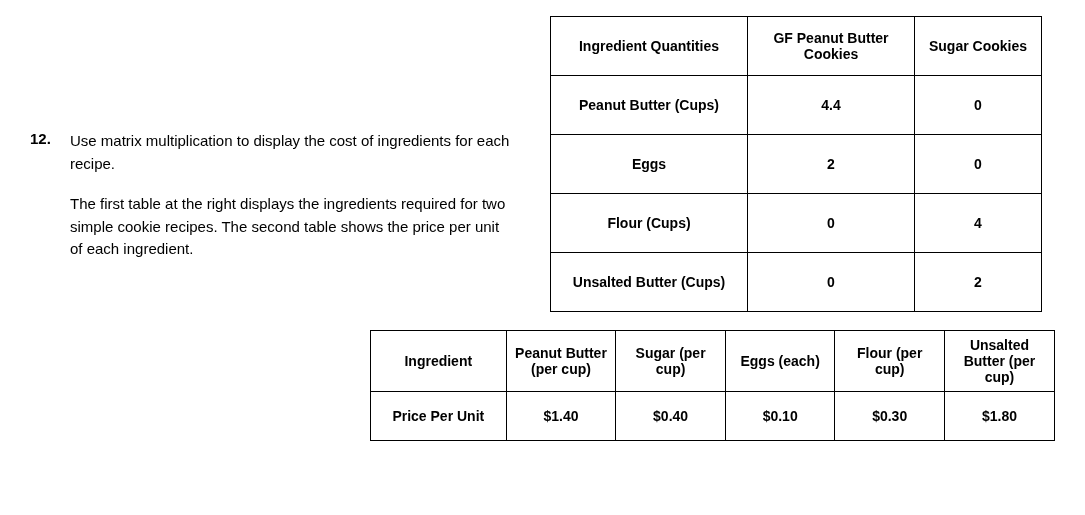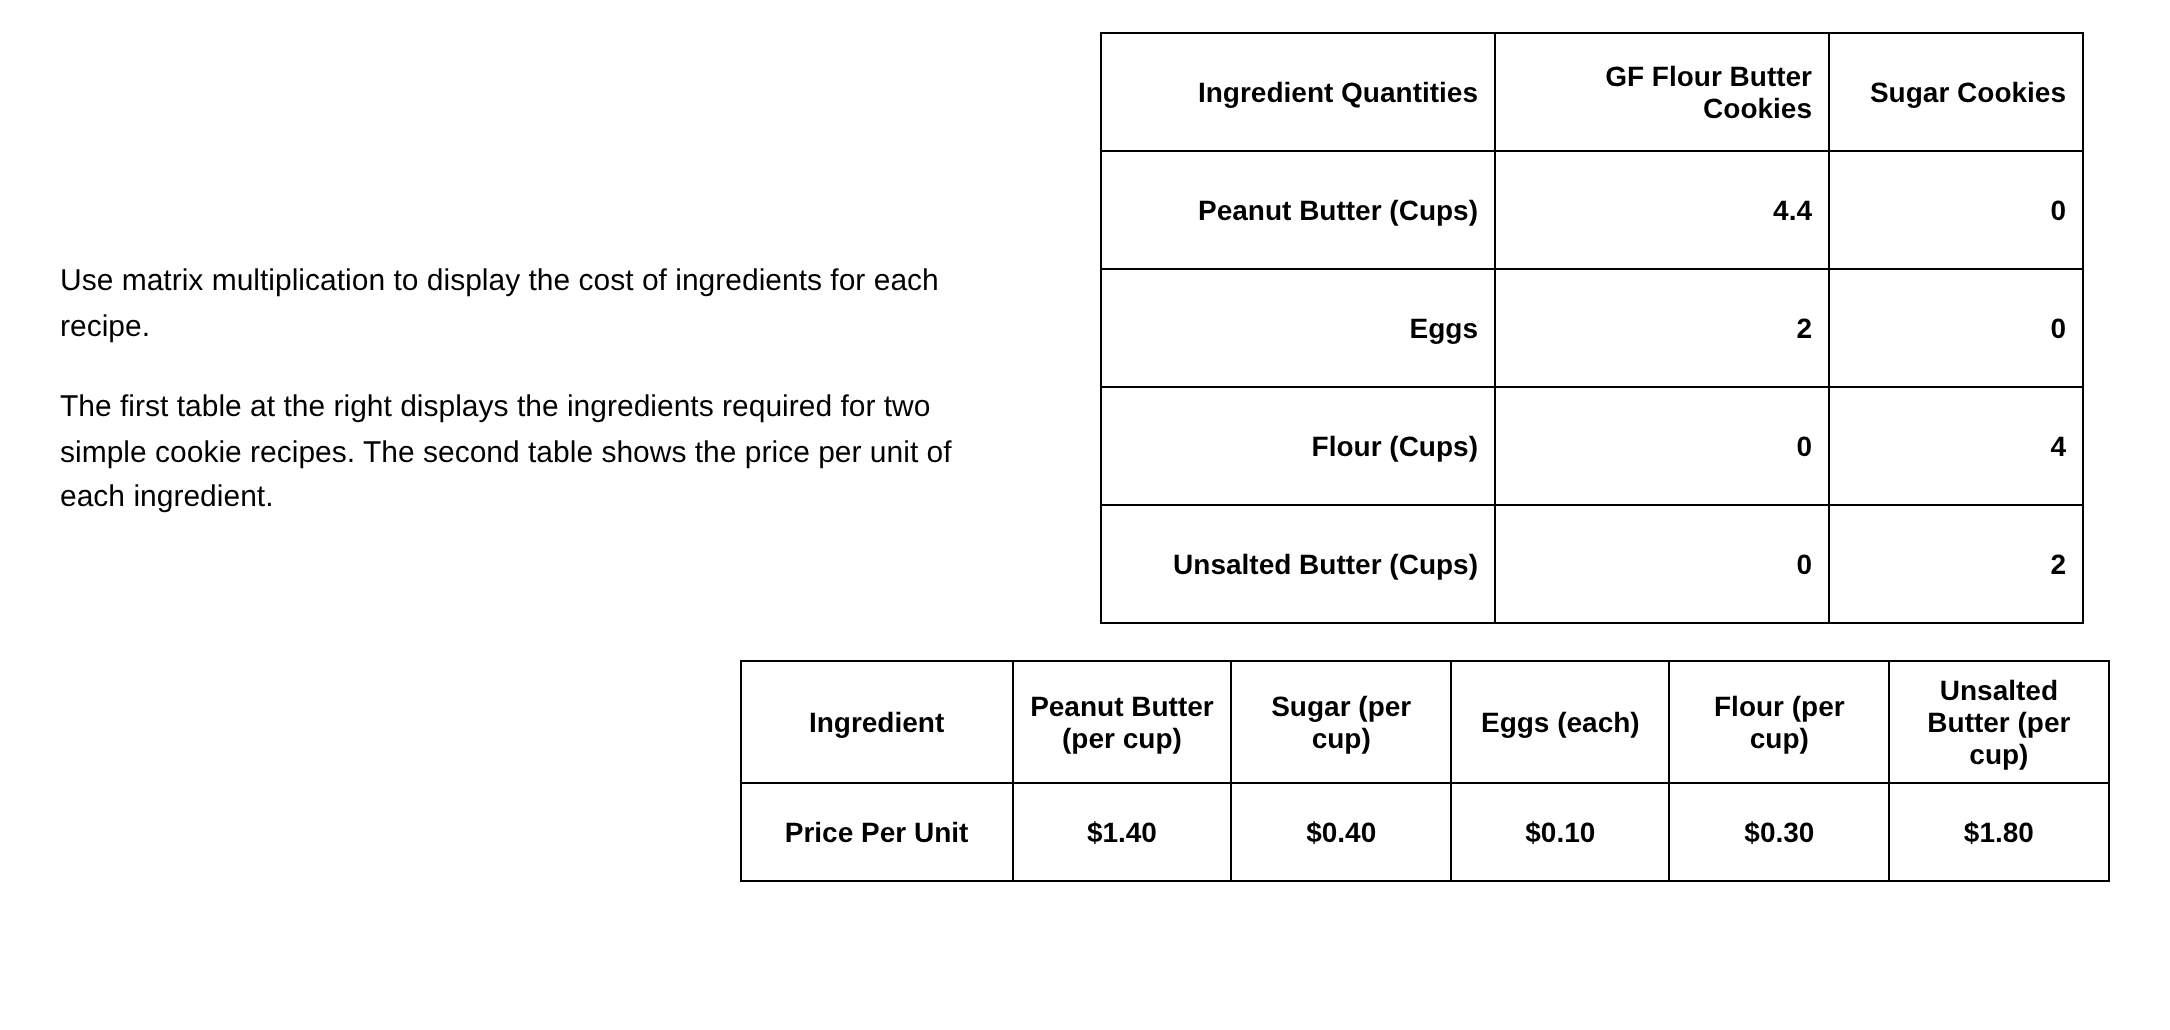--- a/index.html
+++ b/index.html
@@ -44,52 +44,52 @@
       text-align: center;
       font-size: 14px;
       font-weight: bold;
       padding: 6px 8px;
     }
     table.t1 {
       margin-top: 6px;
     }
     table.t1 th, table.t1 td {
       height: 46px;
-      text-align: right;
     }
     table.t1 th:nth-child(1), table.t1 td:nth-child(1){ width: 180px; }
     table.t1 th:nth-child(2), table.t1 td:nth-child(2){ width: 150px; }
     table.t1 th:nth-child(3), table.t1 td:nth-child(3){ width: 110px; }
     table.t2 {
       margin-top: 18px;
       margin-left: 340px;
     }
     table.t2 th, table.t2 td {
       height: 36px;
       width: 94px;
     }
     table.t2 th:first-child, table.t2 td:first-child { width: 120px; }
   </style>
 </head>
 <body>
 
 <div class="page">
   <div class="top-row">
     <div class="question-block">
+      <div class="q-number">12.</div>
       <div class="q-text">
         <div class="para">Use matrix multiplication to display the cost of ingredients for each recipe.</div>
         <div class="para">The first table at the right displays the ingredients required for two simple cookie recipes.  The second table shows the price per unit of each ingredient.</div>
       </div>
     </div>
 
     <table class="t1">
       <tbody>
           <tr>
         <th>Ingredient Quantities</th>
-        <th>GF Flour Butter Cookies</th>
+        <th>GF Peanut Butter Cookies</th>
         <th>Sugar Cookies</th>
       </tr>
       <tr>
         <td>Peanut Butter (Cups)</td>
         <td>4.4</td>
         <td>0</td>
       </tr>
       <tr>
         <td>Eggs</td>
         <td>2</td>

